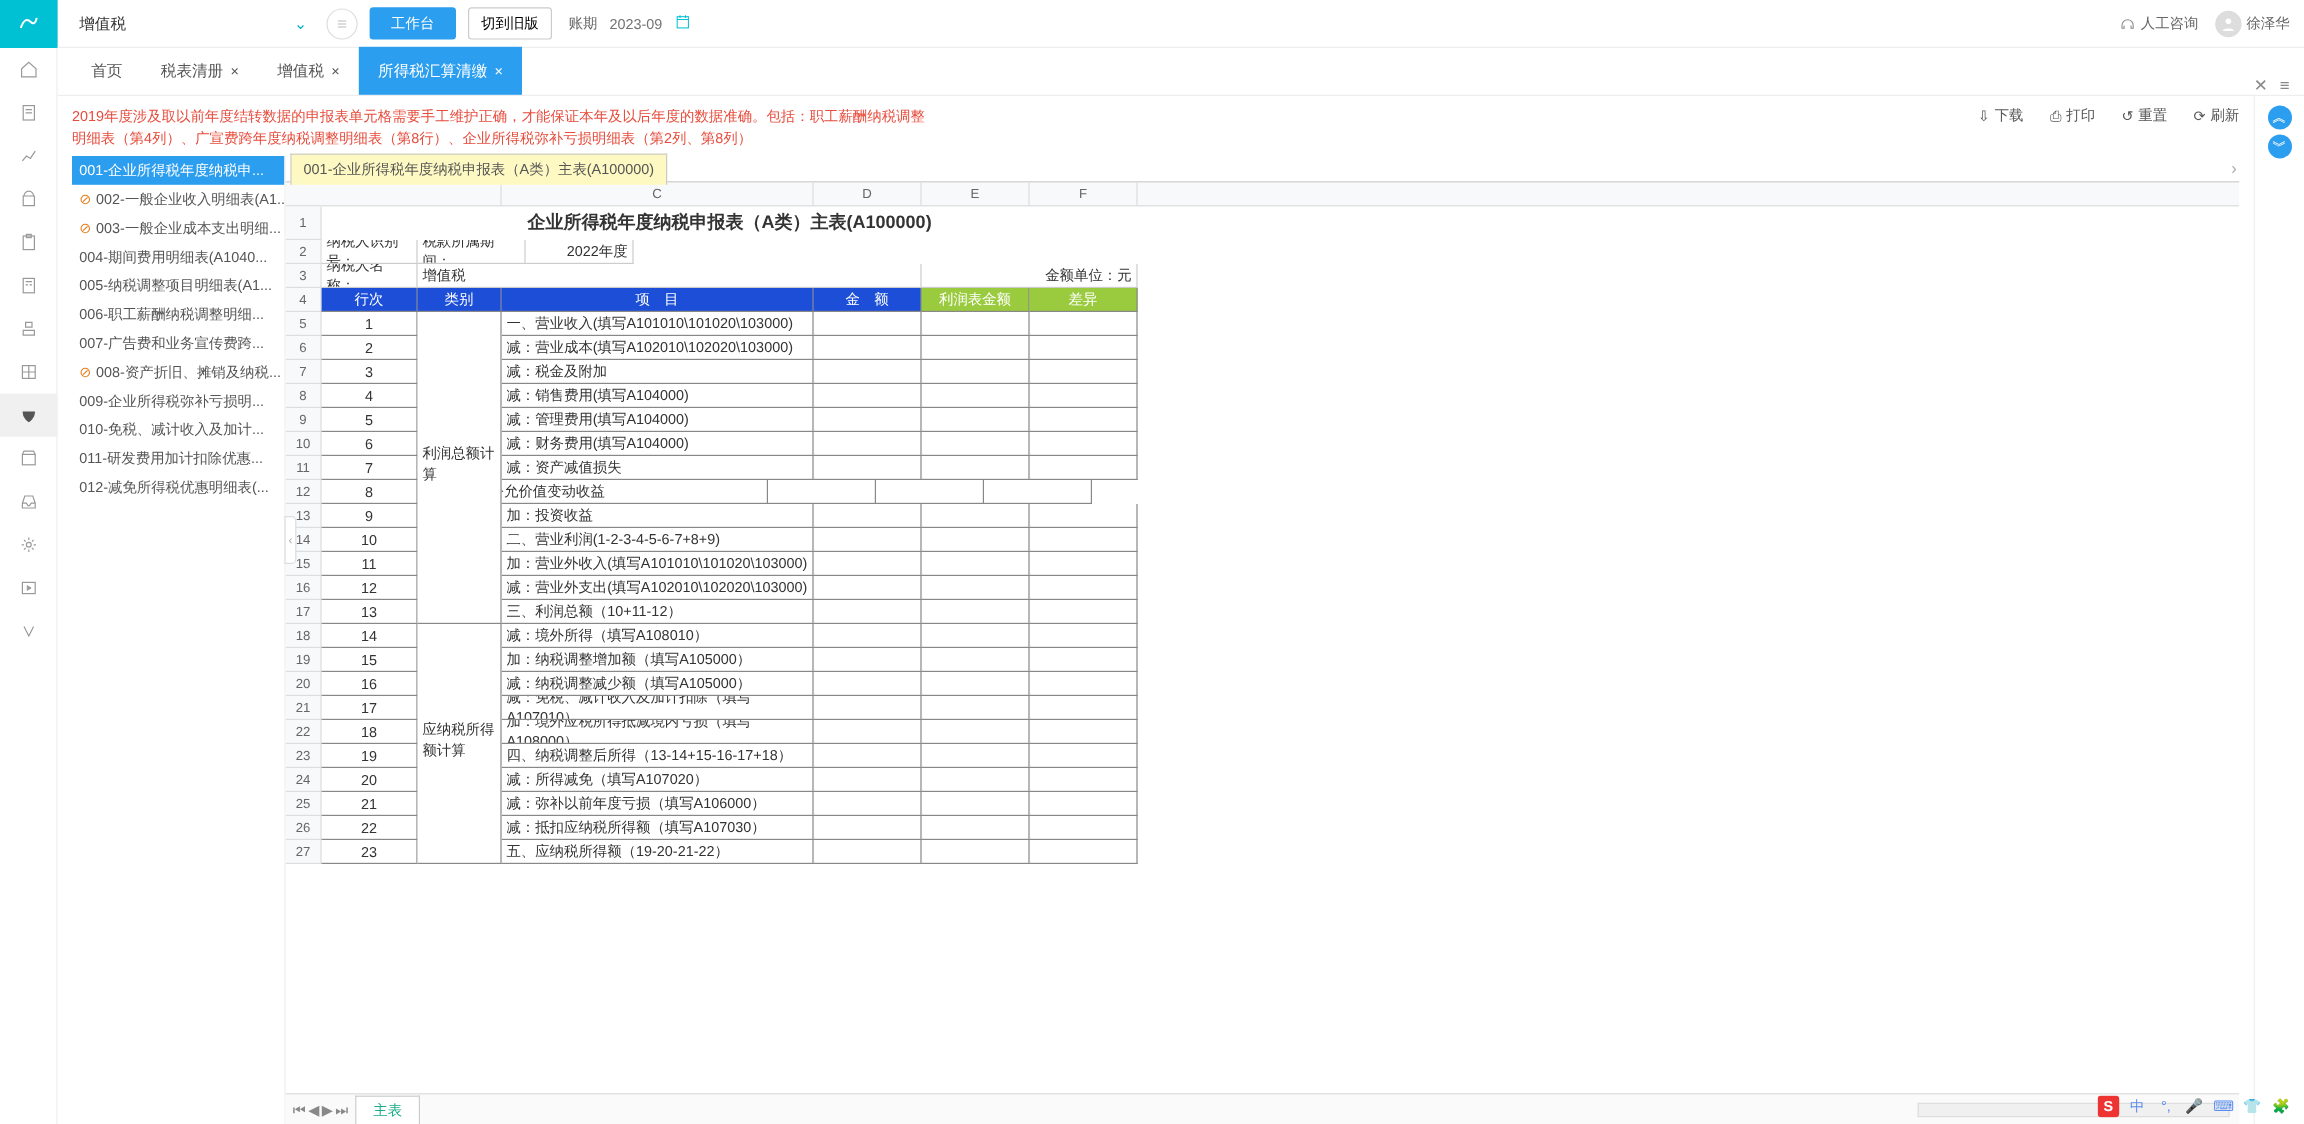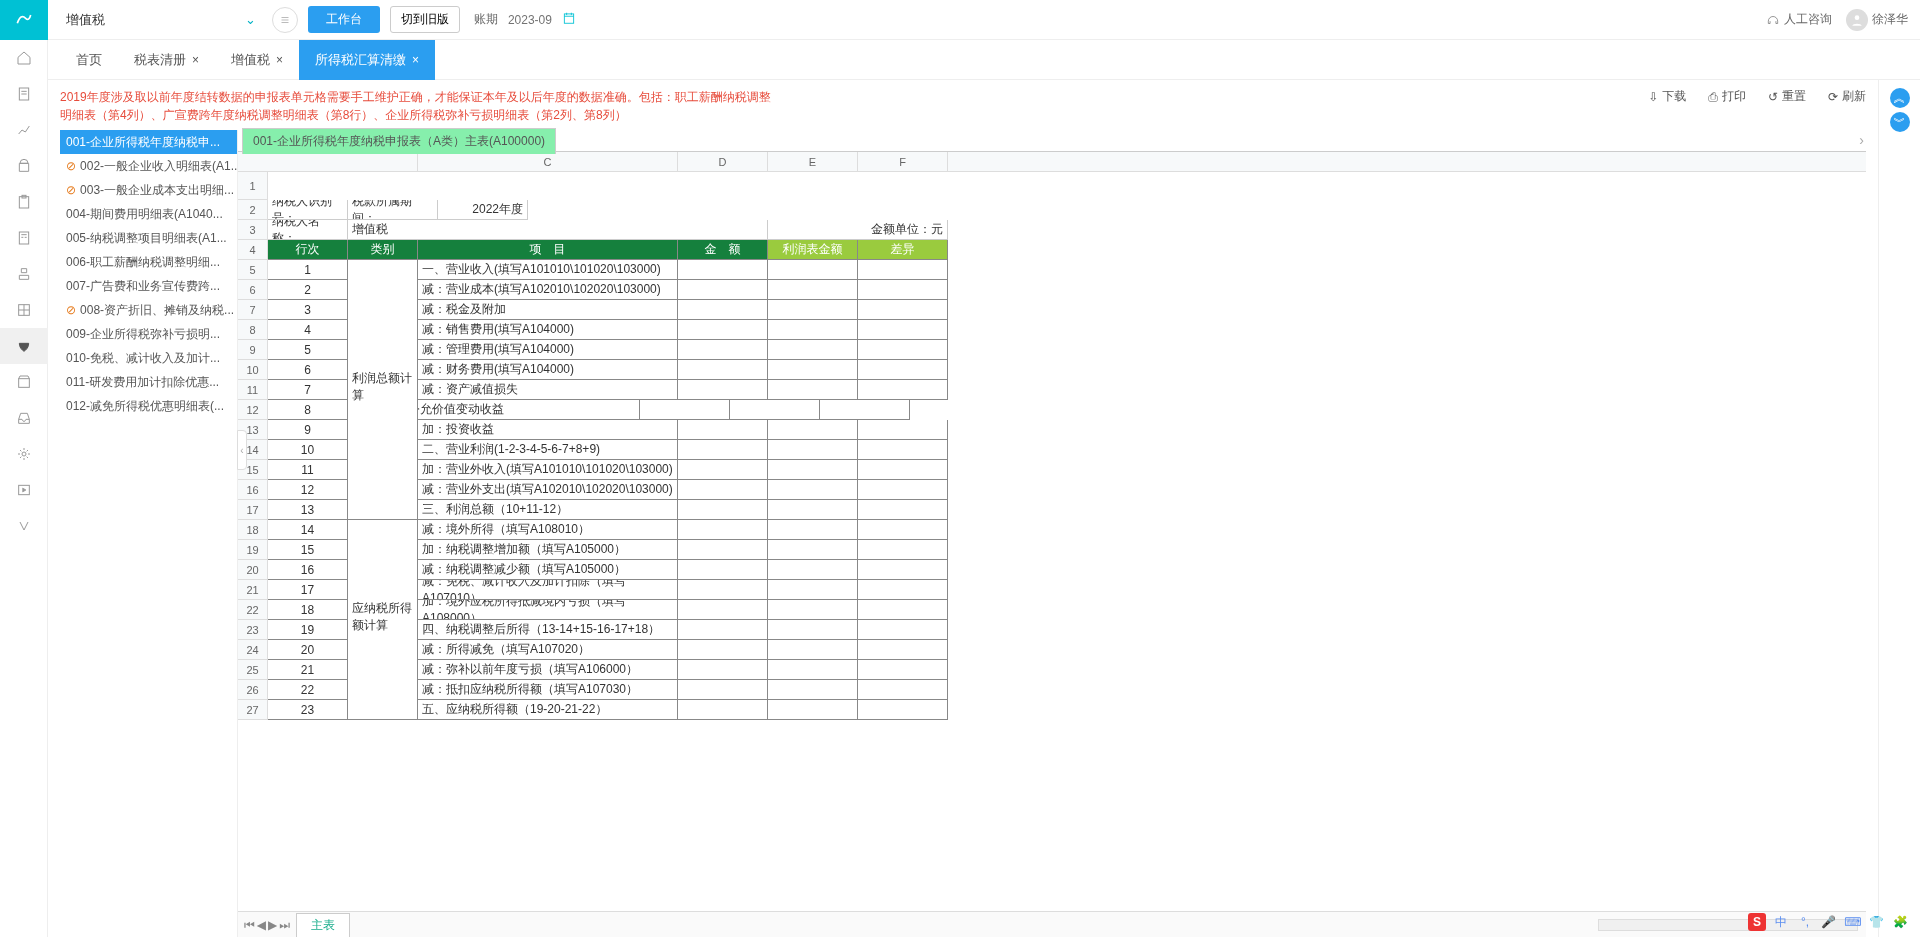--- a/index.html
+++ b/index.html
@@ -17,53 +17,53 @@
 .company-select .chev { color: #00b2c6; }
 .round-btn { width: 26px; height: 26px; border-radius: 50%; border: 1px solid #ddd; display: flex; align-items: center; justify-content: center; color: #bbb; cursor: pointer; }
 .btn-primary { background: #2b9ef0; color: #fff; border: none; border-radius: 3px; padding: 5px 18px; font-size: 12px; cursor: pointer; }
 .btn-outline { background: #fff; border: 1px solid #ccc; border-radius: 3px; padding: 4px 10px; font-size: 12px; cursor: pointer; }
 .period-label { color: #666; margin-left: 4px; }
 .period-val { color: #737373; }
 .cal-icon { color: #00c1d4; }
 .top-right { margin-left: auto; display: flex; align-items: center; gap: 14px; }
 .top-right .link { display: flex; align-items: center; gap: 4px; color: #666; cursor: pointer; font-size: 12px;}
 .avatar { width: 22px; height: 22px; border-radius: 50%; background: #ddd; display:inline-flex; align-items:center; justify-content:center; color:#fff;}
-.tabs-row { height: 40px; display: flex; align-items: flex-start; border-bottom: 1px solid #eee; padding: 0 12px; gap: 4px; flex-direction: column; }
+.tabs-row { height: 40px; display: flex; align-items: flex-end; border-bottom: 1px solid #eee; padding: 0 12px; gap: 4px; }
 .tab { padding: 0 16px; height: 40px; display: flex; align-items: center; gap: 6px; color: #555; cursor: pointer; font-size: 13px; }
 .tab.active { background: #2b9ef0; color: #fff; }
 .tab .x { font-size: 12px; color: inherit; cursor: pointer; }
 .tabs-right { margin-left: auto; display: flex; gap: 10px; color: #888; }
 .tabs-right .ic { cursor:pointer; font-size:14px;}
 .content-row { flex: 1; display: flex; min-height: 0; }
 .content-main { flex: 1; display: flex; flex-direction: column; padding: 8px 12px 0 12px; min-width: 0; }
 .warn-bar { display: flex; align-items: flex-start; justify-content: space-between; margin-bottom: 6px; }
 .warn-text { color: #e74c3c; font-size: 12px; line-height: 1.5; max-width: 720px; }
 .tool-links { display: flex; gap: 22px; color: #555; font-size: 12px;}
 .tool-links .tl { display: flex; align-items: center; gap: 4px; cursor: pointer; }
 .workbench { flex: 1; display: flex; min-height: 0; border-top: 0; }
 .left-tree { width: 178px; border-right: 1px solid #eee; overflow: hidden; }
 .tree-item { height: 24px; display: flex; align-items: center; padding: 0 6px; font-size: 12px; color: #555; cursor: pointer; gap:4px; white-space: nowrap; overflow: hidden; text-overflow: ellipsis;}
 .tree-item.sel { background: #2b9ef0; color: #fff; }
 .tree-item .warn-dot { color: #e67e22; font-size: 12px; }
 .collapse-handle { position: relative; width: 0; }
 .collapse-handle .h { position:absolute; left:-1px; top:300px; width:10px; height:40px; background:#fff; border:1px solid #ddd; border-radius:0 4px 4px 0; display:flex; align-items:center; justify-content:center; color:#aaa; font-size:10px; cursor:pointer;}
 .sheet-wrap { flex: 1; display: flex; flex-direction: column; min-width: 0; }
 .sheet-tab-strip { height: 22px; display: flex; align-items: center; border-bottom: 1px solid #ccc; font-size: 12px; position:relative;}
-.sheet-tab-strip .stab { padding: 4px 10px; border: 1px solid #ccc; border-bottom: none; background: #86efac; margin-left: 4px; color:#555; cursor:pointer;}
+.sheet-tab-strip .stab { padding: 4px 10px; border: 1px solid #ccc; border-bottom: none; background: #fef9c3; margin-left: 4px; color:#555; cursor:pointer;}
 .sheet-tab-strip .scroll-r { position:absolute; right:2px; top:2px; color:#aaa; cursor:pointer; font-size:14px;}
 .col-headers { display: flex; height: 20px; background: #f7f9fa; border-bottom: 1px solid #ddd; }
 .rownum-col { width: 30px; }
 .ch { border-right: 1px solid #ddd; text-align: center; color: #666; font-size: 11px; display:flex; align-items:center; justify-content:center;}
 .grid-body { flex: 1; overflow: auto; }
 .grid-row { display: flex; height: 20px; }
 .rn { width: 30px; border-right: 1px solid #ddd; border-bottom: 1px solid #ddd; background: #f7f9fa; display:flex; align-items:center; justify-content:center; color:#666; font-size:11px;}
 .cell { border-right: 1px solid #888; border-bottom: 1px solid #888; padding: 0 4px; display:flex; align-items:center; font-size:12px; overflow:hidden;}
 .cB { width: 80px; } .cC { width: 70px; } .cD { width: 260px; } .cE { width: 90px; } .cF { width: 90px; } .cG { width: 90px; }
 .title-row .cell { border:none; }
-.hdr-cyan { background: #15803d; color: #fff; justify-content:center; font-weight:500;}
+.hdr-cyan { background: #1d4ed8; color: #fff; justify-content:center; font-weight:500;}
 .hdr-green { background: #9acb3e; color: #fff; justify-content:center; font-weight:500;}
 .merged-title { width: 680px; border:none; justify-content:center; font-size:15px; font-weight:600; height: 26px;}
 .bottom-strip { height: 26px; border-top: 1px solid #ddd; display: flex; align-items: center; background:#fafafa;}
 .bottom-strip .nav-arrows { display:flex; gap:2px; padding:0 6px; color:#888;}
 .bottom-strip .sheet-name { padding: 3px 14px; border:1px solid #ccc; border-bottom:none; background:#fff; color:#1aad8c; font-size:12px; cursor:pointer;}
 .bottom-strip .scroller { margin-left:auto; width: 260px; height:12px; border:1px solid #ddd; background:#f0f0f0; margin-right:8px;}
 .year-rail { width: 42px; background: #fff; border-left: 1px solid #eee; display:flex; flex-direction:column; align-items:center; padding-top:8px; gap:4px;}
 .year-rail .yr { width: 38px; height: 20px; display:flex; align-items:center; justify-content:center; font-size:11px; color:#888; cursor:pointer; border-radius:10px;}
 .year-rail .yr.sel { background:#2b9ef0; color:#fff; }
 .year-rail .yr.bold { color:#333; font-weight:500;}
@@ -305,20 +305,21 @@
               <div class="rownum-col"></div>
               <div class="ch" style="width:150px"></div>
               <div class="ch" style="width:260px">C</div>
               <div class="ch" style="width:90px">D</div>
               <div class="ch" style="width:90px">E</div>
               <div class="ch" style="width:90px">F</div>
             </div>
             <div class="grid-body" id="grid">
                 <div class="grid-row title-row" style="height: 28px;">
                   <div class="rn">1</div>
+                  <div class="cell merged-title">企业所得税年度纳税申报表（A类）主表(A100000)</div>
                 </div>
                 <div class="grid-row ">
                   <div class="rn">2</div>
                   <div class="cell" style="width:80px;border-color:#ccc">纳税人识别号：</div>
                   <div class="cell" style="width:90px;border-color:#ccc">税款所属期间：</div>
                   <div class="cell" style="width:90px;border-color:#ccc;justify-content:flex-end">2022年度</div>
                 </div>
                 <div class="grid-row ">
                   <div class="rn">3</div>
                   <div class="cell" style="width:80px;border-color:#ccc">纳税人名称：</div>

